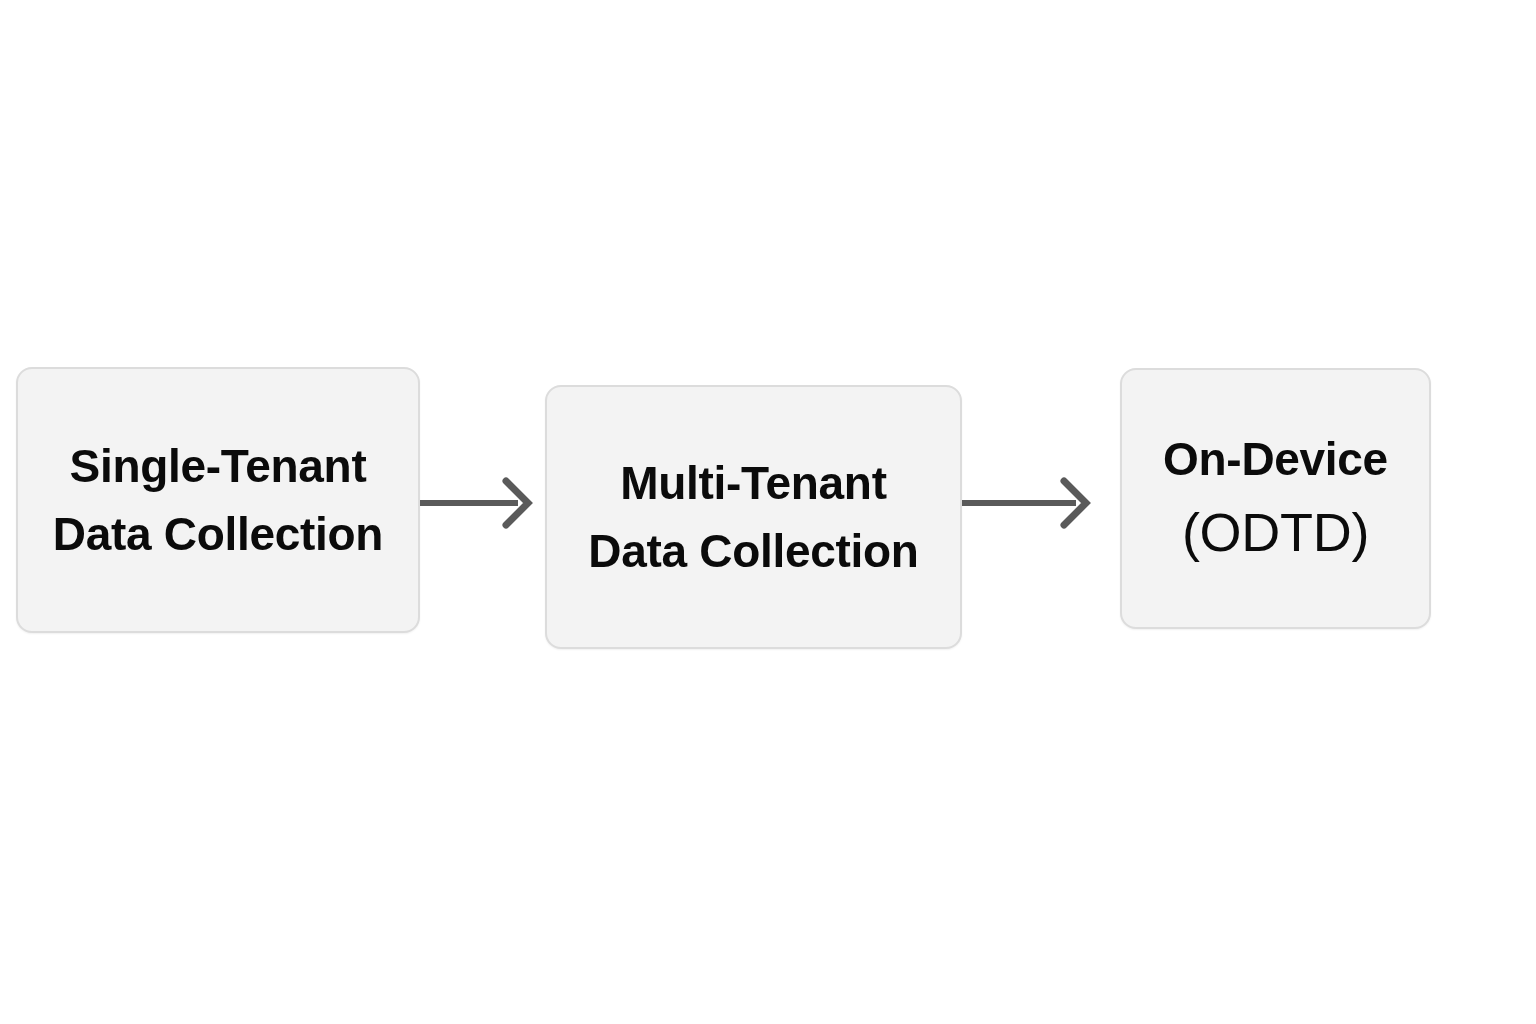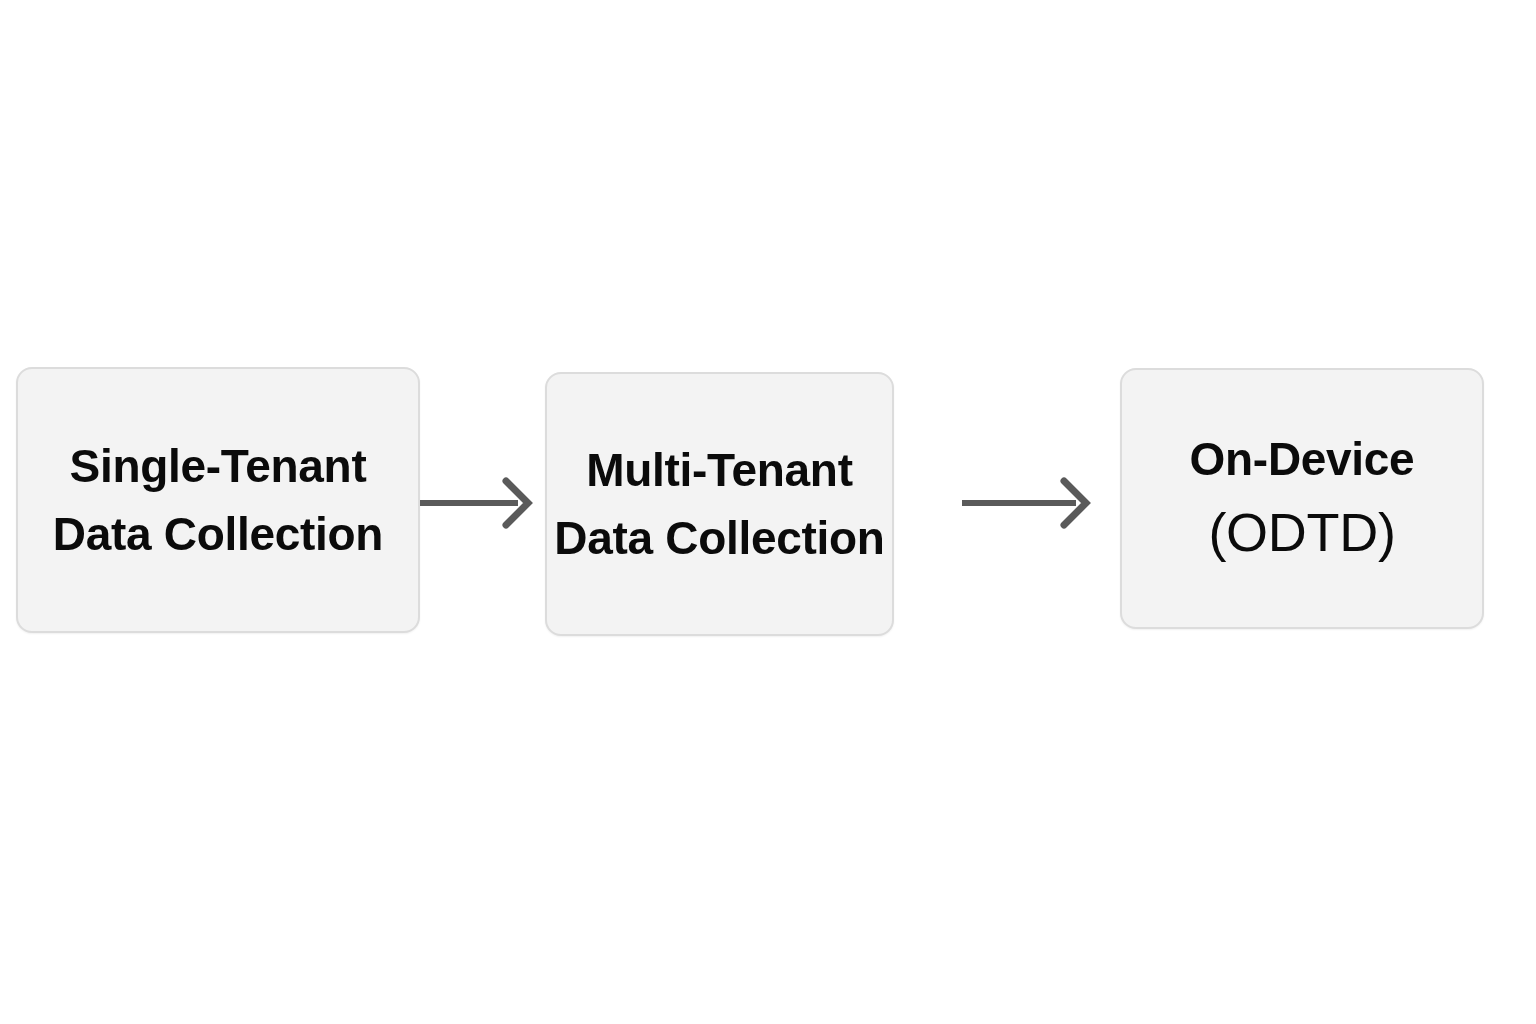--- a/index.html
+++ b/index.html
@@ -64,29 +64,29 @@
   #node-single-tenant {
     left: 16px;
     top: 0px;
     width: 404px;
     height: 266px;
     align-items: center;
   }
 
   #node-multi-tenant {
     left: 545px;
-    top: 5px;
-    width: 349px;
+    top: 18px;
+    width: 417px;
     height: 264px;
   }
 
   #node-on-device {
     left: 1120px;
     top: 1px;
-    width: 364px;
+    width: 311px;
     height: 261px;
   }
 
   
   .connector {
     position: absolute;
     top: 108px;
     height: 56px;
     overflow: visible;
   }

